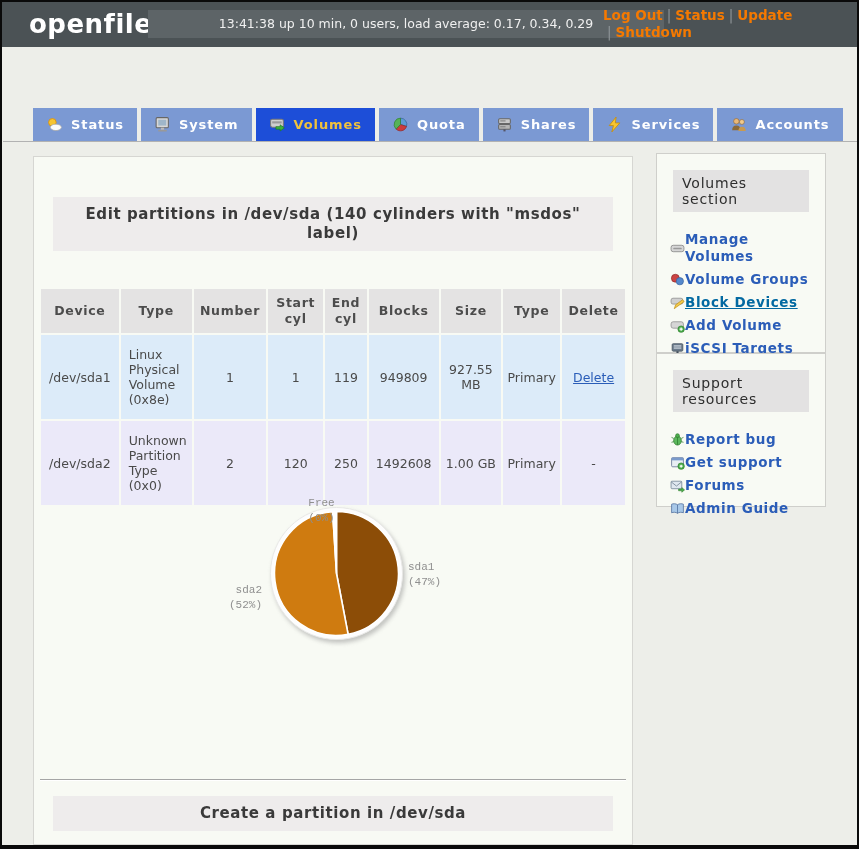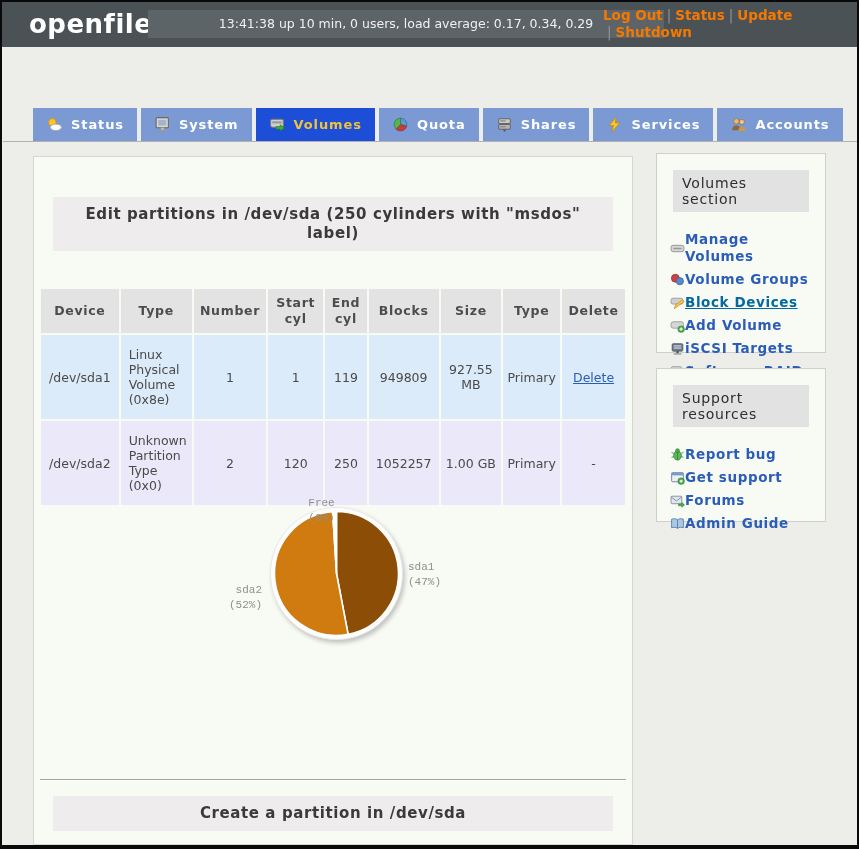--- a/index.html
+++ b/index.html
@@ -60,21 +60,21 @@
 
   .back-row { position:absolute; left:0; top:571px; width:100%; text-align:center; font-size:12.5px; }
   .back-row a { color:#2a5db8; text-decoration:underline; cursor:pointer; }
 
   .divider { position:absolute; left:6px; top:622px; width:586px; height:2px;
              border-top:1px solid #a5a5a5; border-bottom:1px solid #ffffff; }
 
   
   .side-panel { position:absolute; left:656px; width:170px; background:#f8faf4; border:1px solid #cfcfcb; }
   .side-panel.volumes { top:153px; height:200px; }
-  .side-panel.support { top:368px; height:154px; }
+  .side-panel.support { top:353px; height:154px; }
   .panel-title { margin:16px; background:#e3e2e2; padding:5px 9px; font-weight:normal; font-size:14px;
                  color:#2e2e2e; letter-spacing:0.8px; }
   .side-item { display:flex; align-items:center; padding:3px 4px 3px 13px; font-weight:bold;
                font-size:13.5px; letter-spacing:0.6px; color:#2b5db8; cursor:pointer; line-height:17px; }
   .side-item .sicon { width:15px; height:15px; flex:0 0 15px; }
   .side-item .sicon svg { width:15px; height:15px; display:block; }
   .side-item.current { color:#0369a1; }
   .side-item.current .slabel { text-decoration:underline; }
 </style>
 </head>
@@ -165,21 +165,21 @@
             <circle cx="11.2" cy="5.6" r="2.3" fill="#f0cb8e" stroke="#8a5a20" stroke-width="0.5"></circle>
             <path d="M7.8 14 Q8.2 10 11.2 10 Q14.8 10 14.8 14 Z" fill="#c89a50"></path>
           </svg>
         </span>
       <span class="tlabel">Accounts</span>
     </div>
   </div>
   <div class="tab-underline"></div>
 
   <div class="main-panel">
-    <div class="band edit">Edit partitions in /dev/sda (250 cylinders with "msdos" label)</div>
+    <div class="band edit">Edit partitions in /dev/sda (140 cylinders with "msdos" label)</div>
 
     <table class="ptable">
       <colgroup>
         <col style="width:78px">
           <col style="width:71px">
           <col style="width:73px">
           <col style="width:55px">
         <col style="width:42px">
           <col style="width:70px">
           <col style="width:61px">
@@ -210,21 +210,21 @@
           <td>927.55 MB</td>
           <td>Primary</td>
           <td><a class="delete-link">Delete</a></td>
         </tr>
         <tr class="row-b">
           <td>/dev/sda2</td>
           <td class="type-cell">Unknown Partition Type (0x0)</td>
           <td>2</td>
           <td>120</td>
           <td>250</td>
-          <td>1052257</td>
+          <td>1492608</td>
           <td>1.00 GB</td>
           <td>Primary</td>
           <td>-</td>
         </tr>
       </tbody>
     </table>
 
     <div class="pie-wrap">
       <svg id="pie-svg" viewBox="0 0 145 145">
           <circle cx="72.5" cy="72.5" r="66" fill="#fdfdfd" stroke="#e8e8e6"></circle>

